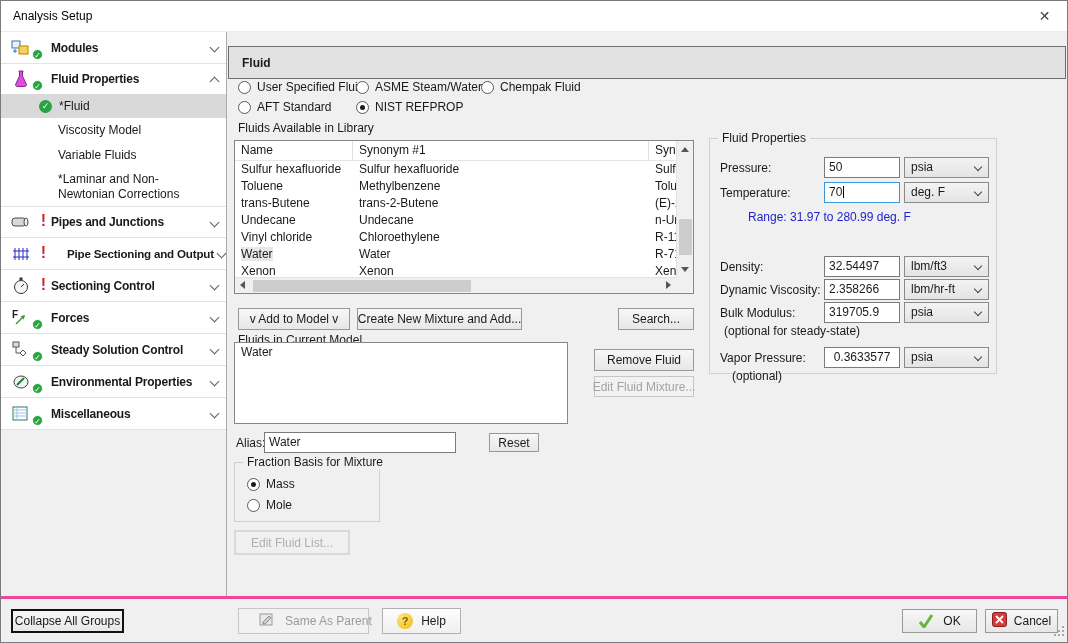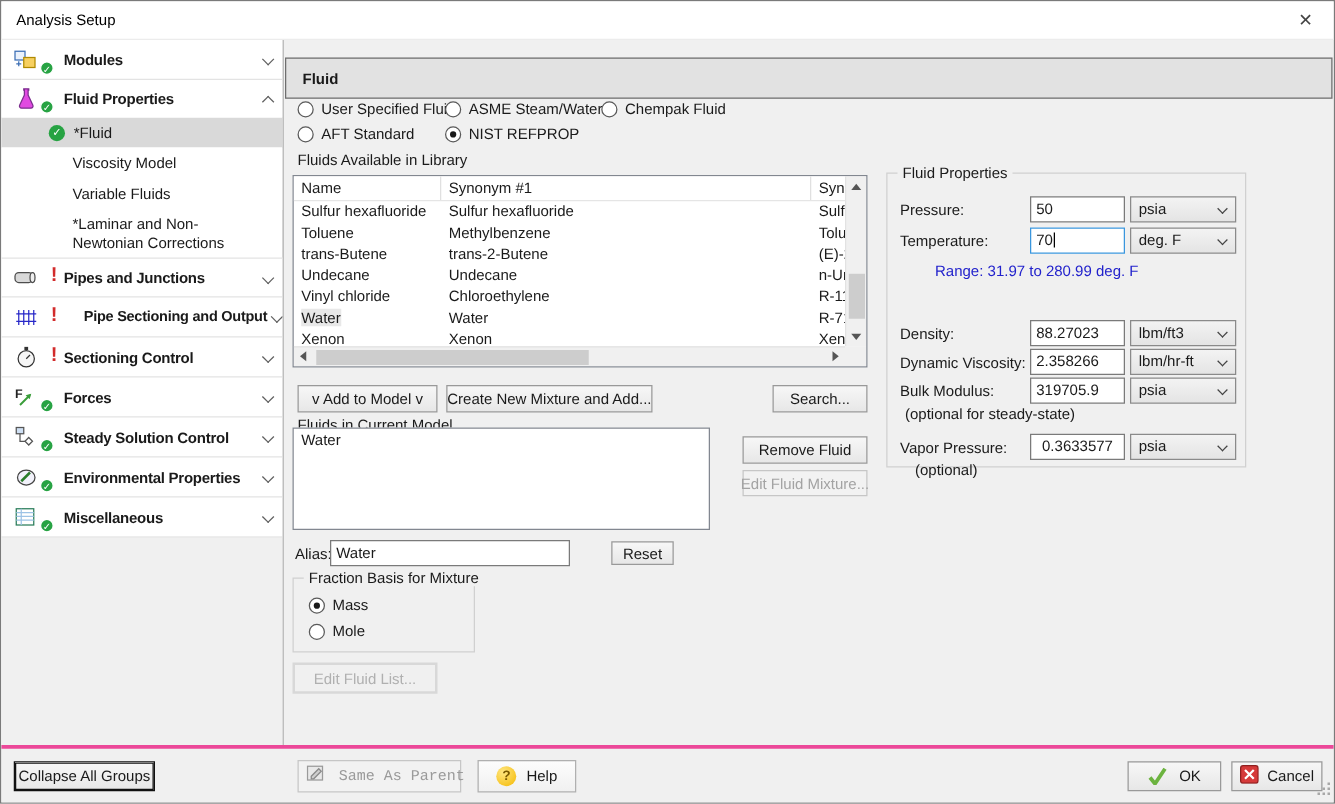--- a/index.html
+++ b/index.html
@@ -372,21 +372,21 @@
         <span>70</span><span class="caret"></span>
       </div>
       <div class="combo" style="left:194px; top:43px; width:85px; height:21px;">
         <span>deg. F</span>
         <span class="cchev"></span>
       </div>
 
       <div class="lbl bluenote" style="left:38px; top:71px;">Range: 31.97 to 280.99 deg. F</div>
 
       <div class="lbl" style="left:10px; top:121px;">Density:</div>
-      <div class="field" style="left:114px; top:117px; width:76px; height:21px;">88.27023</div>
+      <div class="field" style="left:114px; top:117px; width:76px; height:21px;">32.54497</div>
       <div class="combo" style="left:194px; top:117px; width:85px; height:21px;">
         <span>lbm/ft3</span>
         <span class="cchev"></span>
       </div>
 
       <div class="lbl" style="left:10px; top:144px;">Dynamic Viscosity:</div>
       <div class="field" style="left:114px; top:140px; width:76px; height:21px;">2.358266</div>
       <div class="combo" style="left:194px; top:140px; width:85px; height:21px;">
         <span>lbm/hr-ft</span>
         <span class="cchev"></span>
@@ -406,21 +406,21 @@
         <span>psia</span>
         <span class="cchev"></span>
       </div>
       <div class="lbl" style="left:22px; top:230px;">(optional)</div>
     </div>
   </div>
 
   <div class="footer">
     <div class="btn" style="left:10px; top:10px; width:113px; height:24px; border:1px solid #111; box-shadow:inset 0 0 0 1px #111;">Collapse All Groups</div>
 
-    <div class="btn disabled" style="left:237px; top:9px; width:131px; height:26px; justify-content:space-between; padding:0 6px;font-family:Liberation Mono, monospace;">
+    <div class="btn disabled" style="left:237px; top:9px; width:131px; height:26px; justify-content:space-between; padding:0 20px;">
       <span style="margin-right:10px;">
         <svg width="16" height="16">
             <rect x="1" y="2" width="12" height="11" fill="#e9e9e9" stroke="#9a9a9a"></rect>
             <path d="M4 10l6-6 2 2-6 6H4z" fill="#cFCFCF" stroke="#8a8a8a"></path>
           </svg>
       </span>
       <span class="disabled-text">Same As Parent</span>
       <span class="cchev" style="position:static; margin-left:14px; width:5px; height:5px; border-color:#9a9a9a; transform:rotate(45deg);"></span>
     </div>
 

